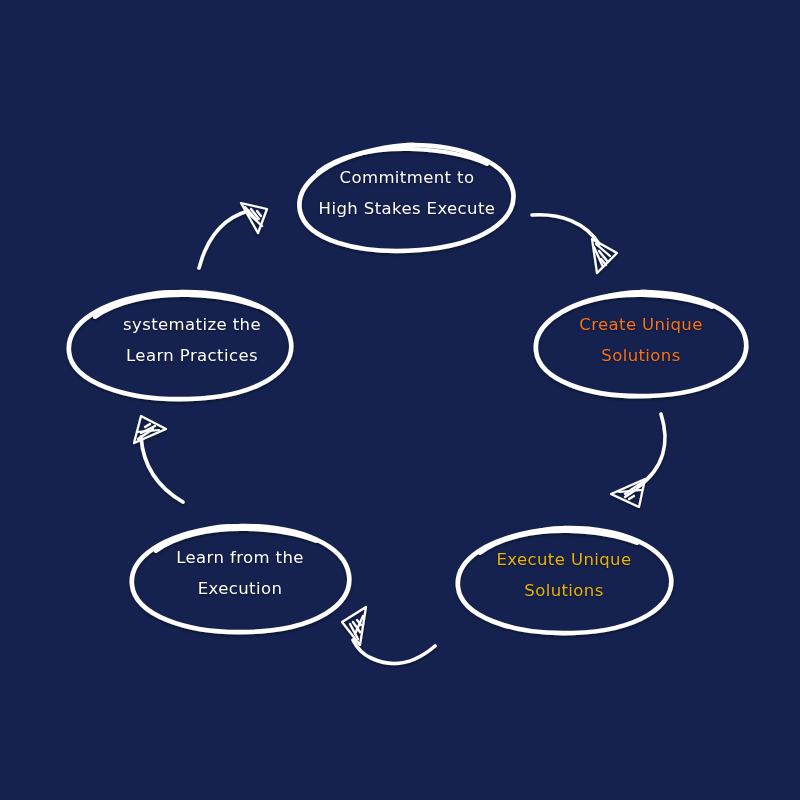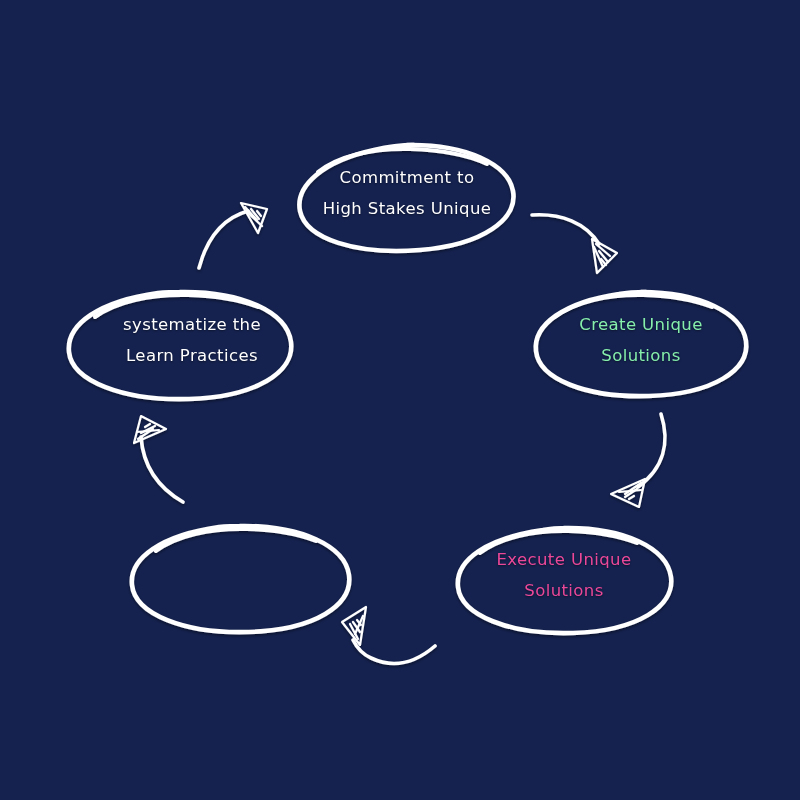--- a/index.html
+++ b/index.html
@@ -175,32 +175,36 @@
           <path d="M 257 211 L 261 216"></path>
           <path d="M 247 212 L 262 226"></path>
         </g>
       </g>
 
     </g>
   </svg>
 
   <div class="node-label" id="label-commitment" style="color: rgb(255, 255, 255);">
     <span class="ln">Commitment to</span>
-    <span class="ln">High Stakes Unique</span>
-  </div>
-
-  <div class="node-label" id="label-create" style="color: #86efac;">
+    <span class="ln">High Stakes Execute</span>
+  </div>
+
+  <div class="node-label" id="label-create" style="color: #f97316;">
     <span class="ln">Create Unique</span>
     <span class="ln">Solutions</span>
   </div>
 
-  <div class="node-label" id="label-execute" style="color: #ec4899;">
+  <div class="node-label" id="label-execute" style="color: #eab308;">
     <span class="ln">Execute Unique</span>
     <span class="ln">Solutions</span>
   </div>
 
+  <div class="node-label" id="label-learn" style="color: rgb(255, 255, 255);">
+    <span class="ln">Learn from the</span>
+    <span class="ln">Execution</span>
+  </div>
 
   <div class="node-label" id="label-systematize" style="color: rgb(255, 255, 255);">
     <span class="ln">systematize the</span>
     <span class="ln">Learn Practices</span>
   </div>
 
 </div>
 
 </body></html>

